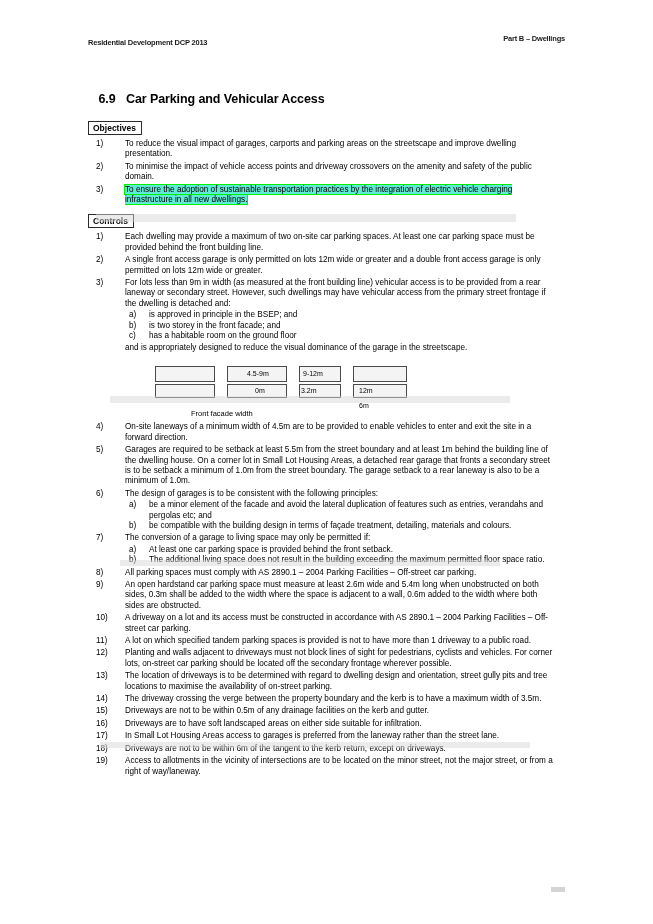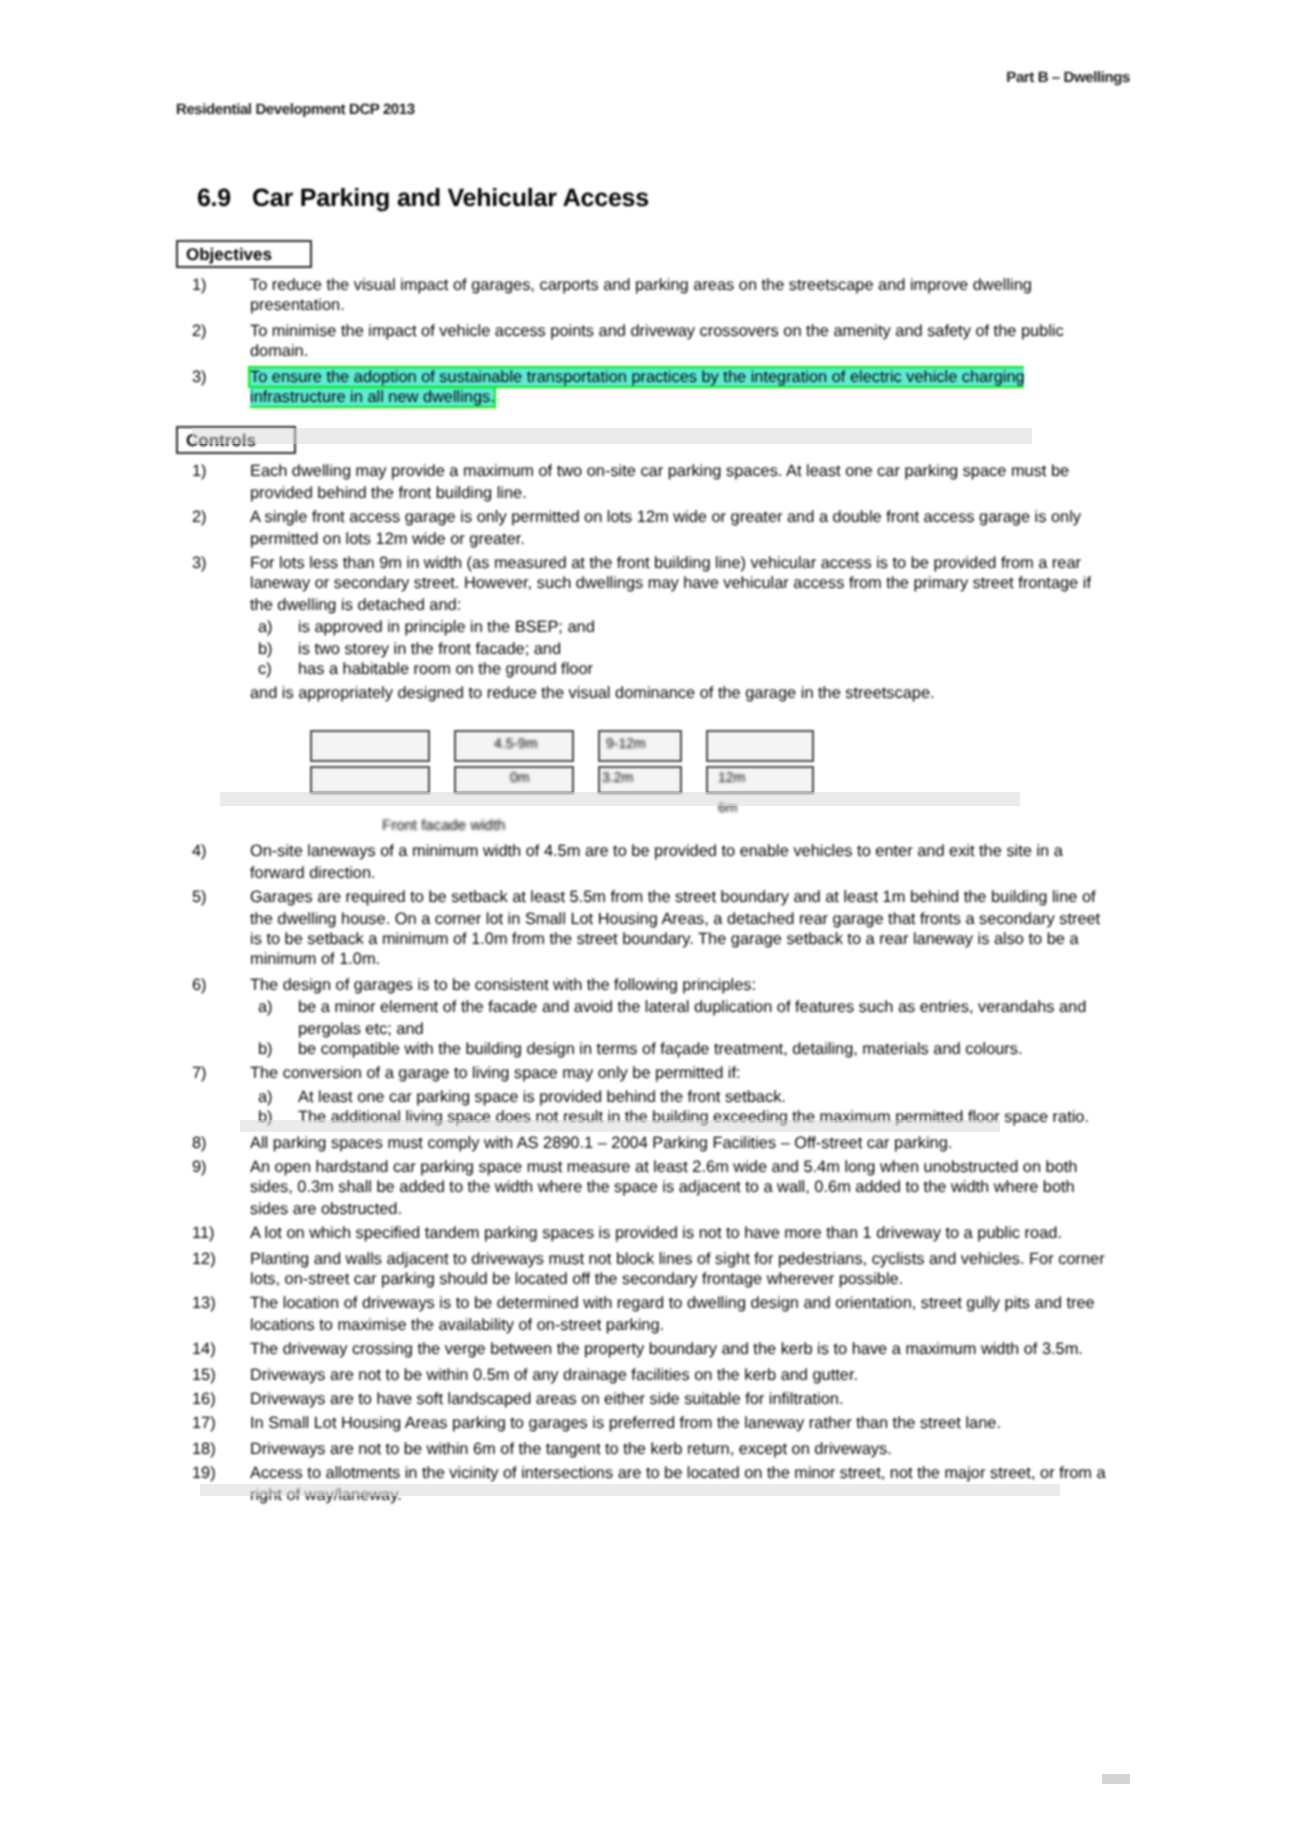--- a/index.html
+++ b/index.html
@@ -28,21 +28,21 @@
     right: 88px;
     height: 12px;
     font-size: 7.5px;
     font-weight: bold;
     color: #1b1b1b;
     letter-spacing: -0.2px;
   }
   .runhead .left {
     position: absolute;
     left: 0;
-    top: 16px;
+    top: 4px;
     filter: blur(0.55px);
   }
   .runhead .right {
     position: absolute;
     right: 0;
     top: 0;
     filter: blur(0.55px);
   }
   
   .content {
@@ -62,21 +62,21 @@
   h1.section-title .num {
     display: inline-block;
     width: 38px;
     text-align: center;
   }
   .subhead {
     display: inline-block;
     font-size: 8.5px;
     font-weight: bold;
     border: 1px solid #2a2a2a;
-    padding: 1px 19px 1px 4px;
+    padding: 1px 5px 1px 4px;
     margin: 0 0 4px 0;
     filter: blur(0.4px);
   }
   ol.lvl1 {
     list-style: none;
     margin: 0;
     padding: 0;
   }
   ol.lvl1 > li {
     position: relative;
@@ -283,20 +283,24 @@
 
       <li>
         <span class="mk">8)</span>
         <span>All parking spaces must comply with AS 2890.1 – 2004 Parking Facilities – Off-street car parking.</span>
       </li>
       <li>
         <span class="mk">9)</span>
         <span>An open hardstand car parking space must measure at least 2.6m wide and 5.4m long when unobstructed on both sides, 0.3m shall be added to the width where the space is adjacent to a wall, 0.6m added to the width where both sides are obstructed.</span>
       </li>
       <li>
+        <span class="mk">10)</span>
+        <span>A driveway on a lot and its access must be constructed in accordance with AS 2890.1 – 2004 Parking Facilities – Off-street car parking.</span>
+      </li>
+      <li>
         <span class="mk">11)</span>
         <span>A lot on which specified tandem parking spaces is provided is not to have more than 1 driveway to a public road.</span>
       </li>
       <li>
         <span class="mk">12)</span>
         <span>Planting and walls adjacent to driveways must not block lines of sight for pedestrians, cyclists and vehicles. For corner lots, on-street car parking should be located off the secondary frontage wherever possible.</span>
       </li>
       <li>
         <span class="mk">13)</span>
         <span>The location of driveways is to be determined with regard to dwelling design and orientation, street gully pits and tree locations to maximise the availability of on-street parking.</span>
@@ -308,21 +312,21 @@
       <li>
         <span class="mk">15)</span>
         <span>Driveways are not to be within 0.5m of any drainage facilities on the kerb and gutter.</span>
       </li>
       <li>
         <span class="mk">16)</span>
         <span>Driveways are to have soft landscaped areas on either side suitable for infiltration.</span>
       </li>
       <li>
         <span class="mk">17)</span>
-        <span>In Small Lot Housing Areas parking to garages is preferred from the laneway rather than the street lane.</span>
+        <span>In Small Lot Housing Areas access to garages is preferred from the laneway rather than the street lane.</span>
       </li>
       <li>
         <span class="mk">18)</span>
         <span>Driveways are not to be within 6m of the tangent to the kerb return, except on driveways.</span>
       </li>
       <li>
         <span class="mk">19)</span>
         <span>Access to allotments in the vicinity of intersections are to be located on the minor street, not the major street, or from a right of way/laneway.</span>
       </li>
     </ol>

